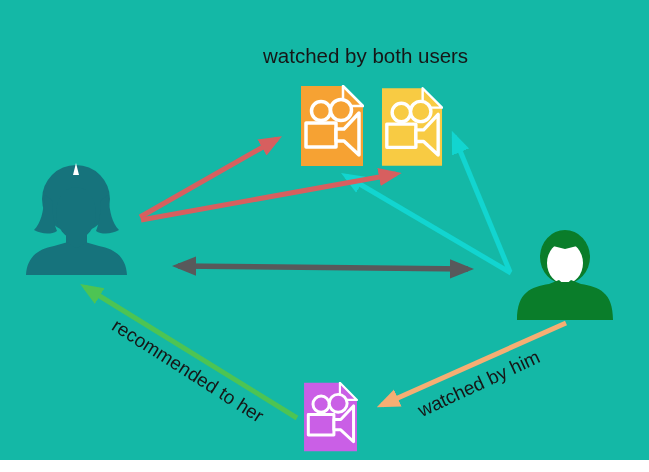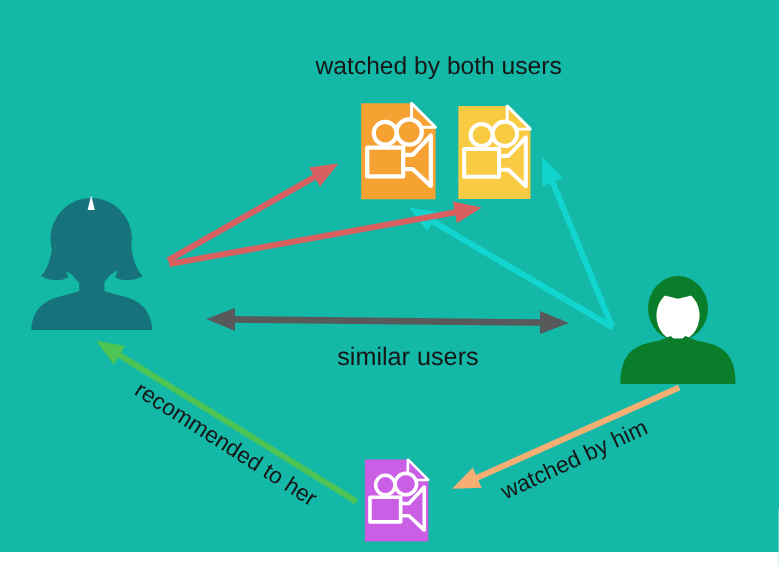--- a/index.html
+++ b/index.html
@@ -120,17 +120,16 @@
         <path d="M43 1 L63 21 H43 Z" stroke="#FFFFFF" stroke-width="2.5"></path>
         <circle cx="21" cy="26" r="9.5" stroke="#FFFFFF" stroke-width="3.5"></circle>
         <circle cx="41" cy="25" r="10.5" stroke="#FFFFFF" stroke-width="3.5"></circle>
         <rect x="6" y="38" width="30" height="24" stroke="#FFFFFF" stroke-width="3.5"></rect>
         <path d="M36 44 H44 L59 28 V70 L44 56 H36 Z" stroke="#FFFFFF" stroke-width="3.5"></path>
       </g>
     </svg>
   </div>
 
   <div class="label top">watched by both users</div>
-  <div class="label sim">similar users</div>
   <div class="label rec">recommended to her</div>
   <div class="label wbh">watched by him</div>
 
 </div>
 
 </body></html>

